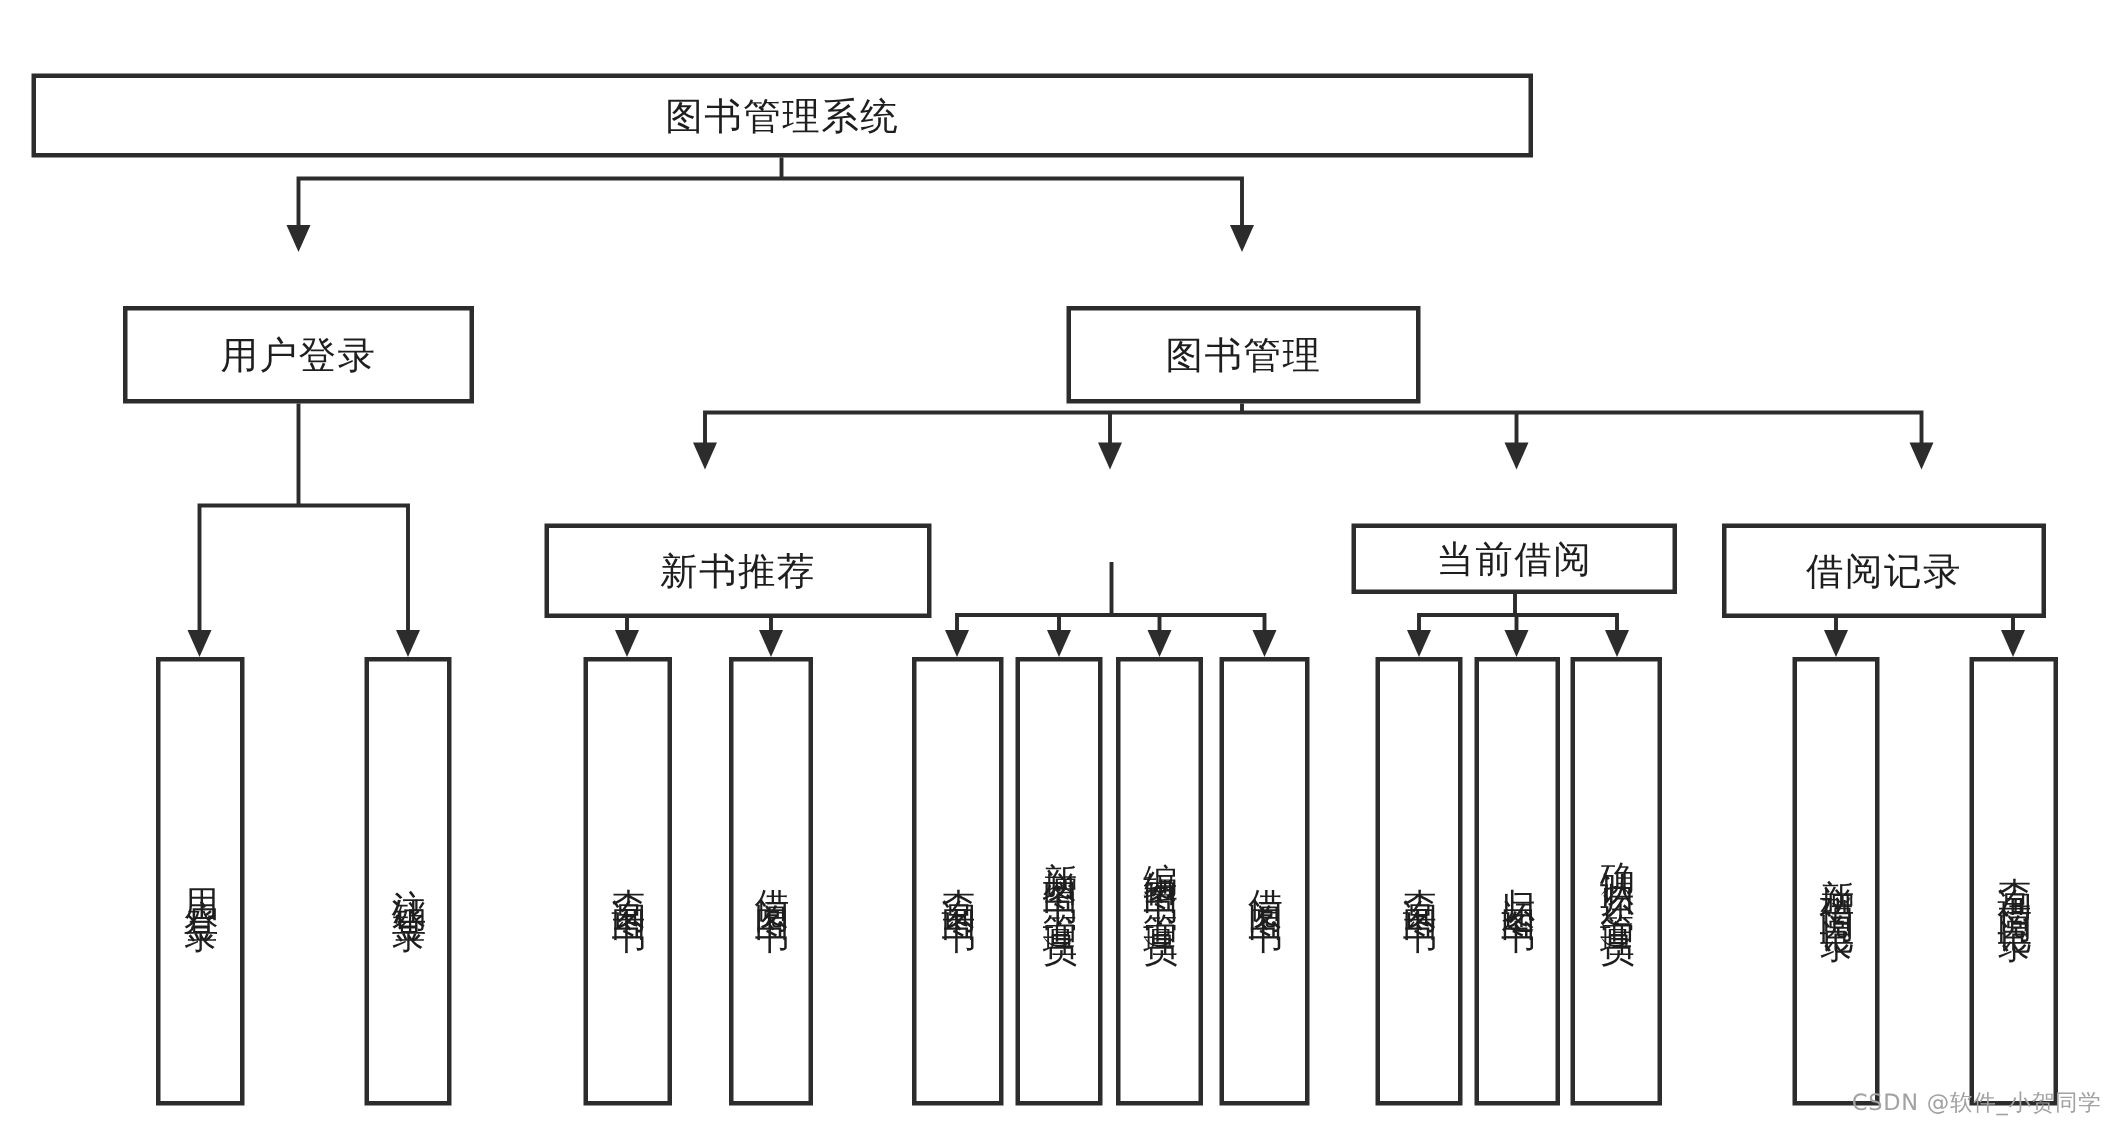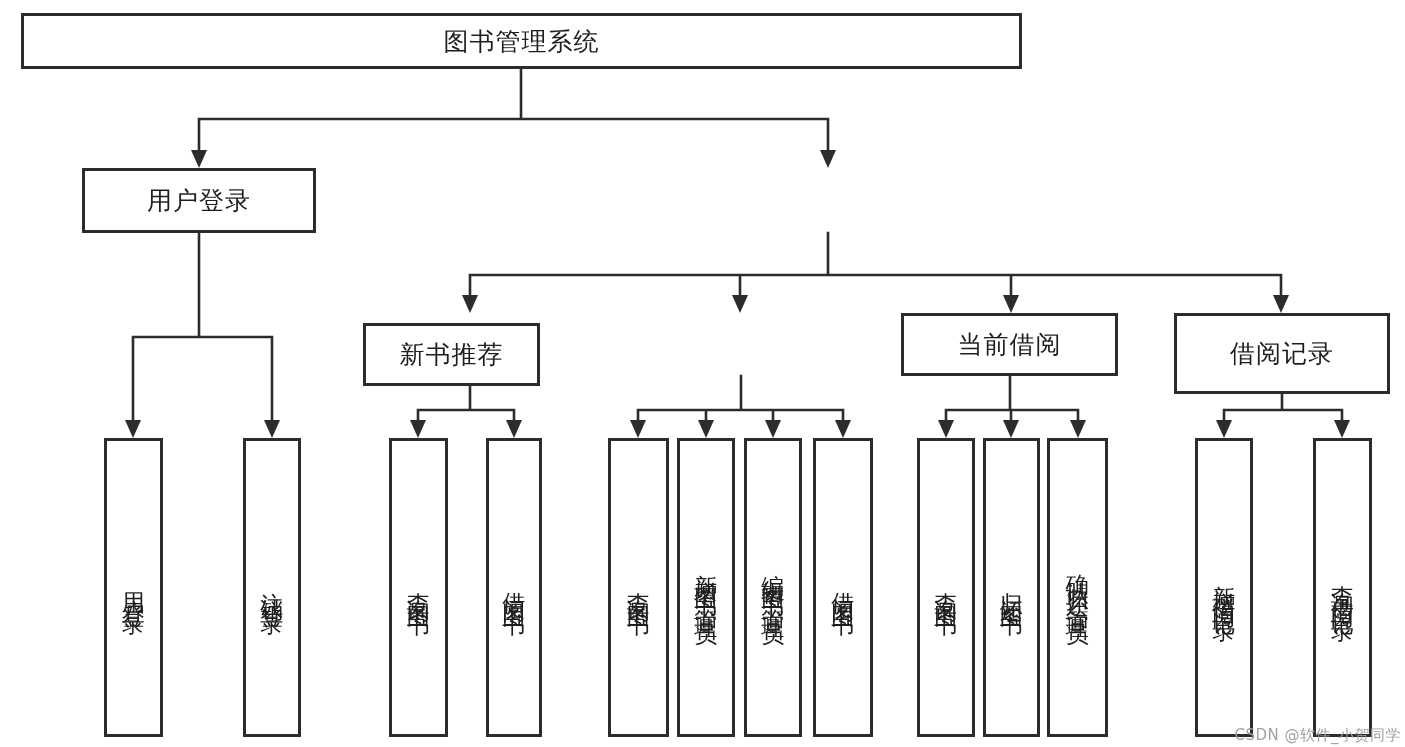--- a/index.html
+++ b/index.html
@@ -22,21 +22,21 @@
   .box {
     position: absolute;
     box-sizing: border-box;
     border: 3px solid #2c2c2c;
     background: #ffffff;
     display: flex;
     align-items: center;
     justify-content: center;
     color: #1e1e1e;
   }
-  .hbox { font-size: 25px; letter-spacing: 1px; white-space: nowrap; }
+  .hbox { font-size: 25px; letter-spacing: 1px; white-space: nowrap; margin-top: 36px; }
   .vbox span {
     writing-mode: vertical-rl;
     text-orientation: mixed;
     font-size: 23px;
     line-height: 1.15;
     letter-spacing: 0.3em;
   }
   .watermark {
     position: absolute;
     right: 4px;
@@ -84,24 +84,25 @@
     <path class="arrow" d="M1070,420 h16 L1078,438 Z"></path>
 
     <path class="ln" d="M1282,376 V410 M1224,410 H1342 M1224,410 V420 M1342,410 V420"></path>
     <path class="arrow" d="M1216,420 h16 L1224,438 Z"></path>
     <path class="arrow" d="M1334,420 h16 L1342,438 Z"></path>
   </svg>
 
   <div class="box hbox" style="left:21px; top:13px; width:1001px; height:56px;">图书管理系统</div>
 
   <div class="box hbox" style="left:82px; top:168px; width:234px; height:65px;">用户登录</div>
+  <div class="box hbox" style="left:711px; top:168px; width:236px; height:65px;">图书管理</div>
 
-  <div class="box hbox" style="left:363px; top:323px; width:177px; height:63px;">新书推荐</div>
-  <div class="box hbox" style="left:901px; top:313px; width:217px; height:63px;">当前借阅</div>
-  <div class="box hbox" style="left:1174px; top:313px; width:216px; height:81px;">借阅记录</div>
+  <div class="box hbox" style="left:363px; top:313px; width:258px; height:63px;">新书推荐</div>
+  <div class="box hbox" style="left:901px; top:313px; width:217px; height:47px;">当前借阅</div>
+  <div class="box hbox" style="left:1148px; top:313px; width:216px; height:63px;">借阅记录</div>
 
   <div class="box vbox" style="left:104px; top:438px; width:59px; height:299px;">
     <span>用户登录</span>
     </div>
   <div class="box vbox" style="left:243px; top:438px; width:58px; height:299px;">
     <span>注销登录</span>
     </div>
 
   <div class="box vbox" style="left:389px; top:438px; width:59px; height:299px;">
     <span>查询图书</span>

